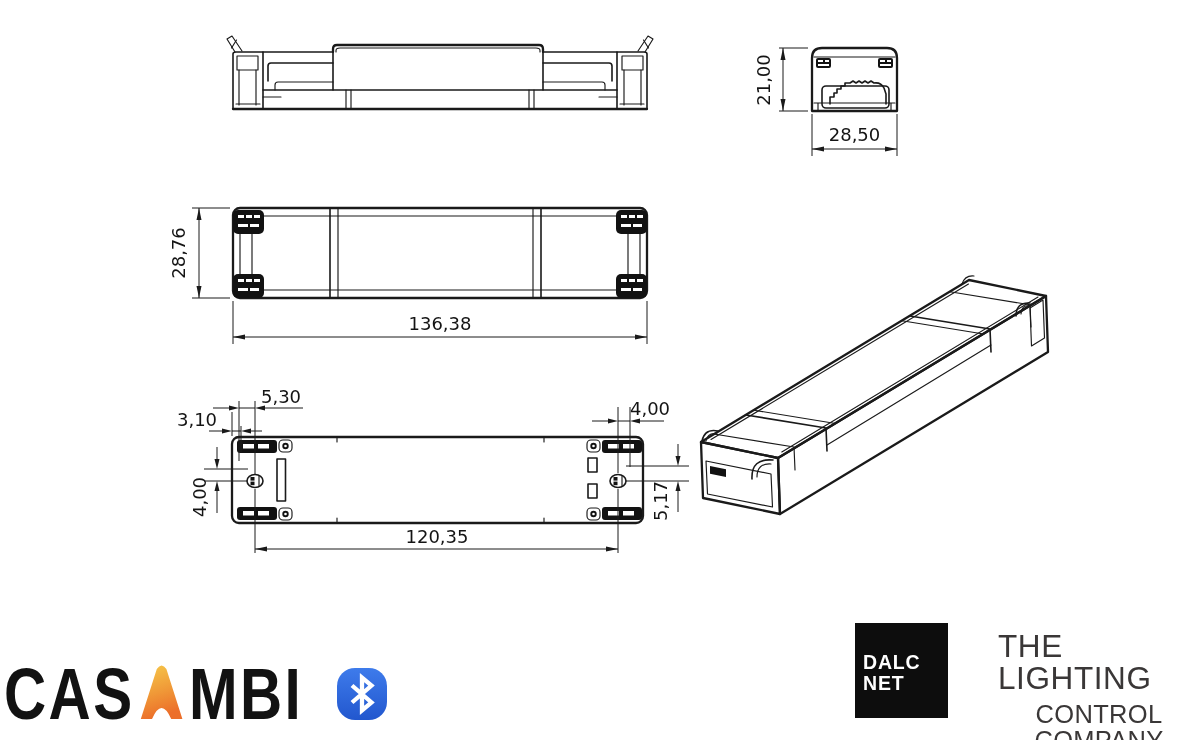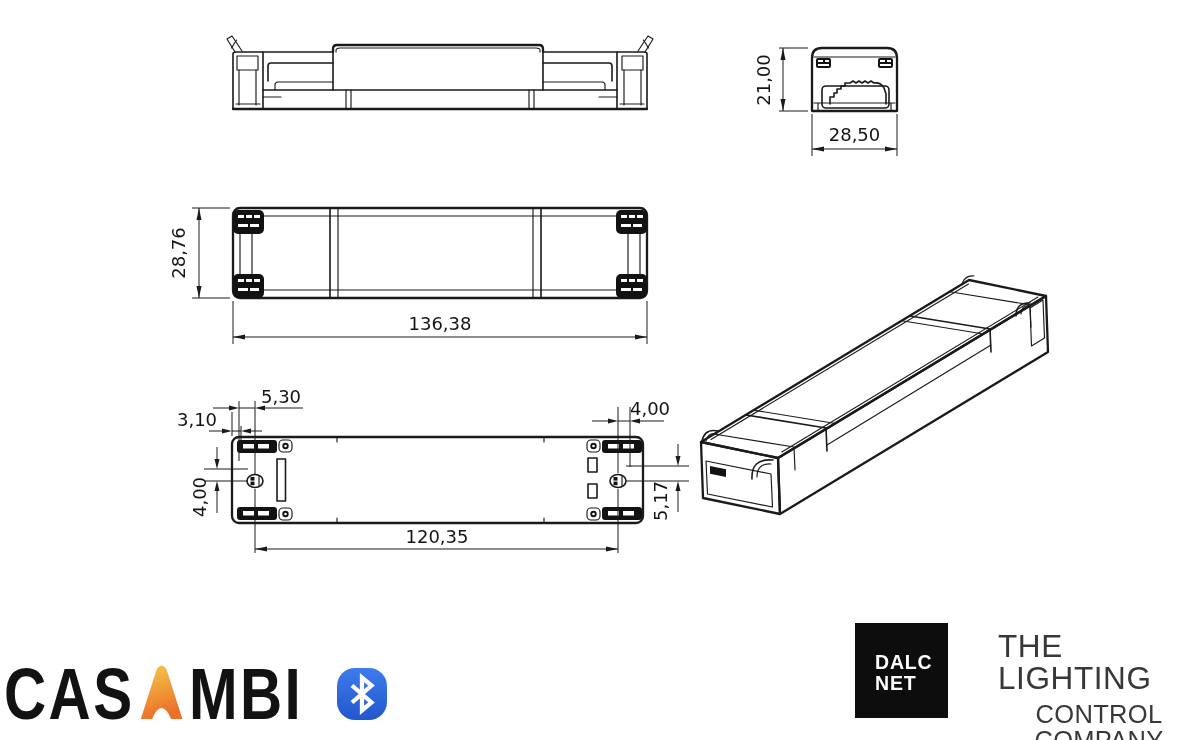--- a/index.html
+++ b/index.html
@@ -15,21 +15,21 @@
   .arr {fill:#1a1a1a;stroke:none;}
   .blk {fill:#121212;stroke:none;}
   .wht {fill:#ffffff;stroke:none;}
   .dimtxt{font-family:"DejaVu Sans","Liberation Sans",sans-serif;font-size:18px;fill:#141414;}
   
   .casambi-text{position:absolute;left:4px;top:652px;transform:scaleX(0.8);transform-origin:0 0;
       font-weight:bold;font-size:73px;line-height:1.15;letter-spacing:3px;color:#121212;white-space:nowrap;}
   .casambi-a{display:inline-block;vertical-align:baseline;margin:0 6px;}
   .bt-icon{position:absolute;left:337px;top:668px;}
   .dalc-box{position:absolute;left:855px;top:623px;width:93px;height:95px;background:#0d0d0d;
-      box-sizing:border-box;padding:29px 0 0 20px;color:#fff;font-weight:bold;font-size:19.5px;
+      box-sizing:border-box;padding:29px 0 0 8px;color:#fff;font-weight:bold;font-size:19.5px;
       line-height:1.06;letter-spacing:0.8px;}
   .tagline{position:absolute;left:962px;top:631px;color:#3a3737;margin-left:36px;}
   .tagline .l1{font-size:31.5px;line-height:1;letter-spacing:0.6px;}
   .tagline .l2{font-size:25.5px;line-height:1;letter-spacing:0.3px;margin-top:8px;text-align:center;}
 </style>
 </head>
 <body>
 
 <div class="sheet">
 

